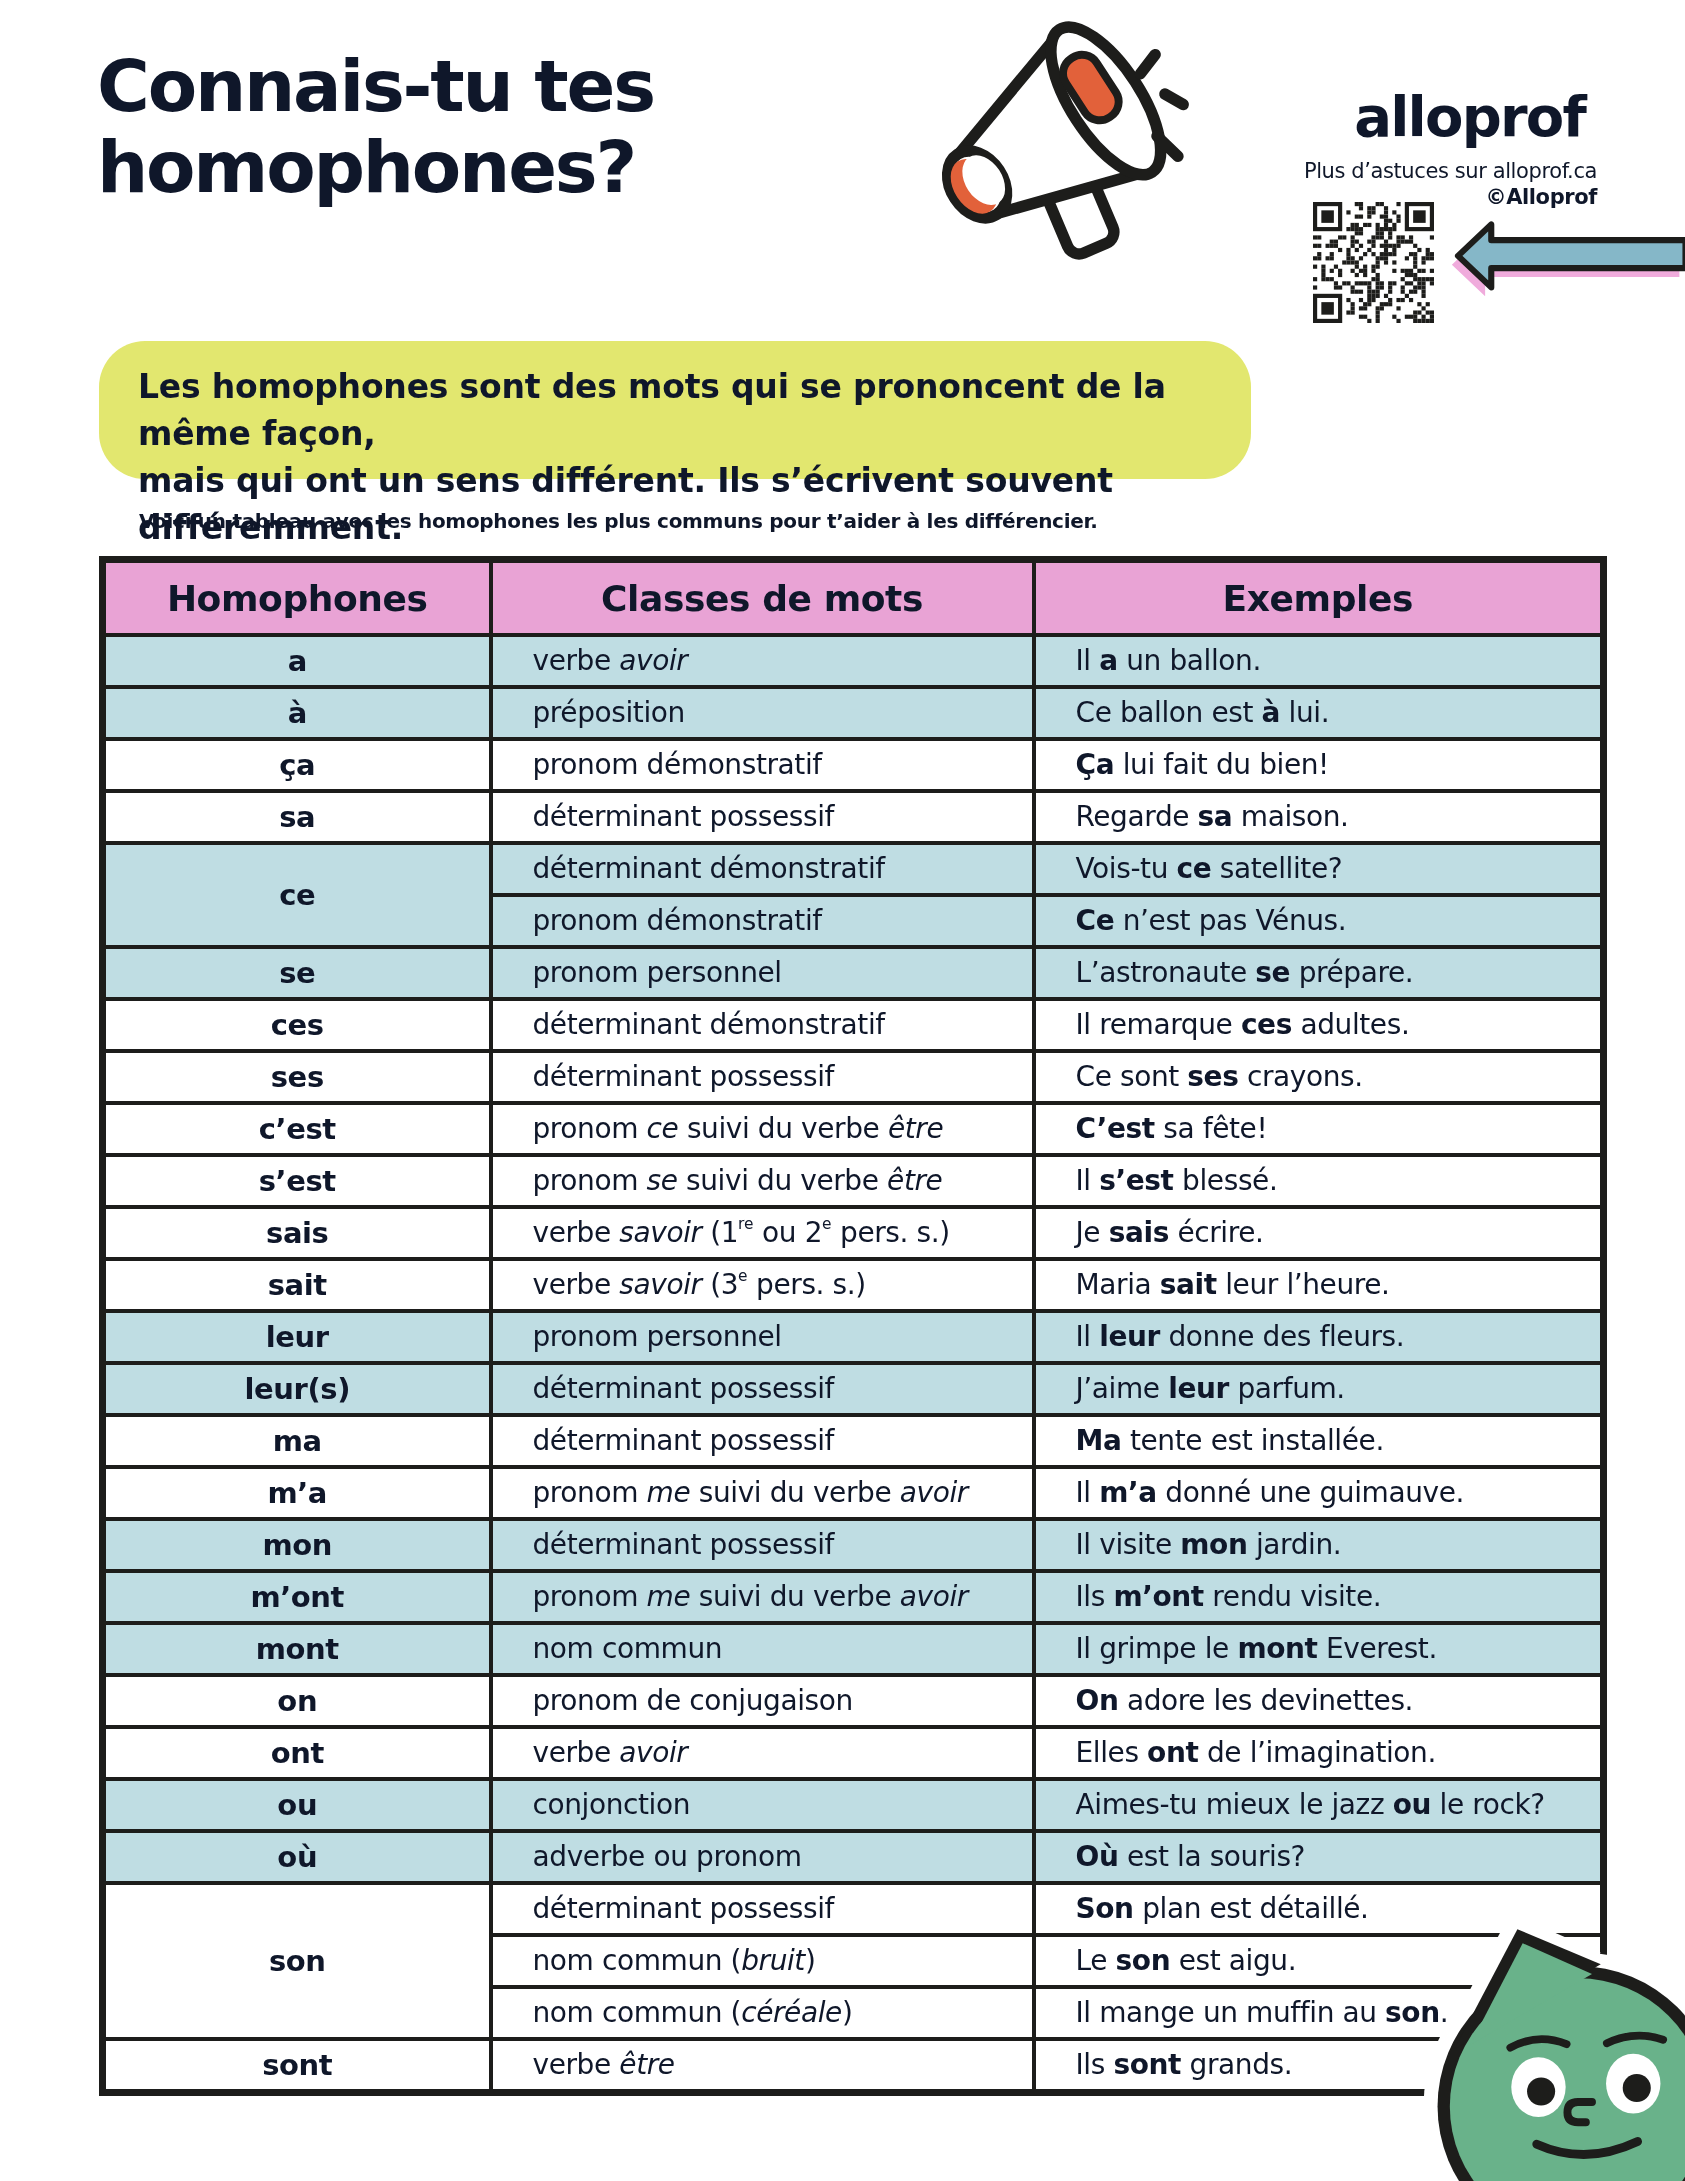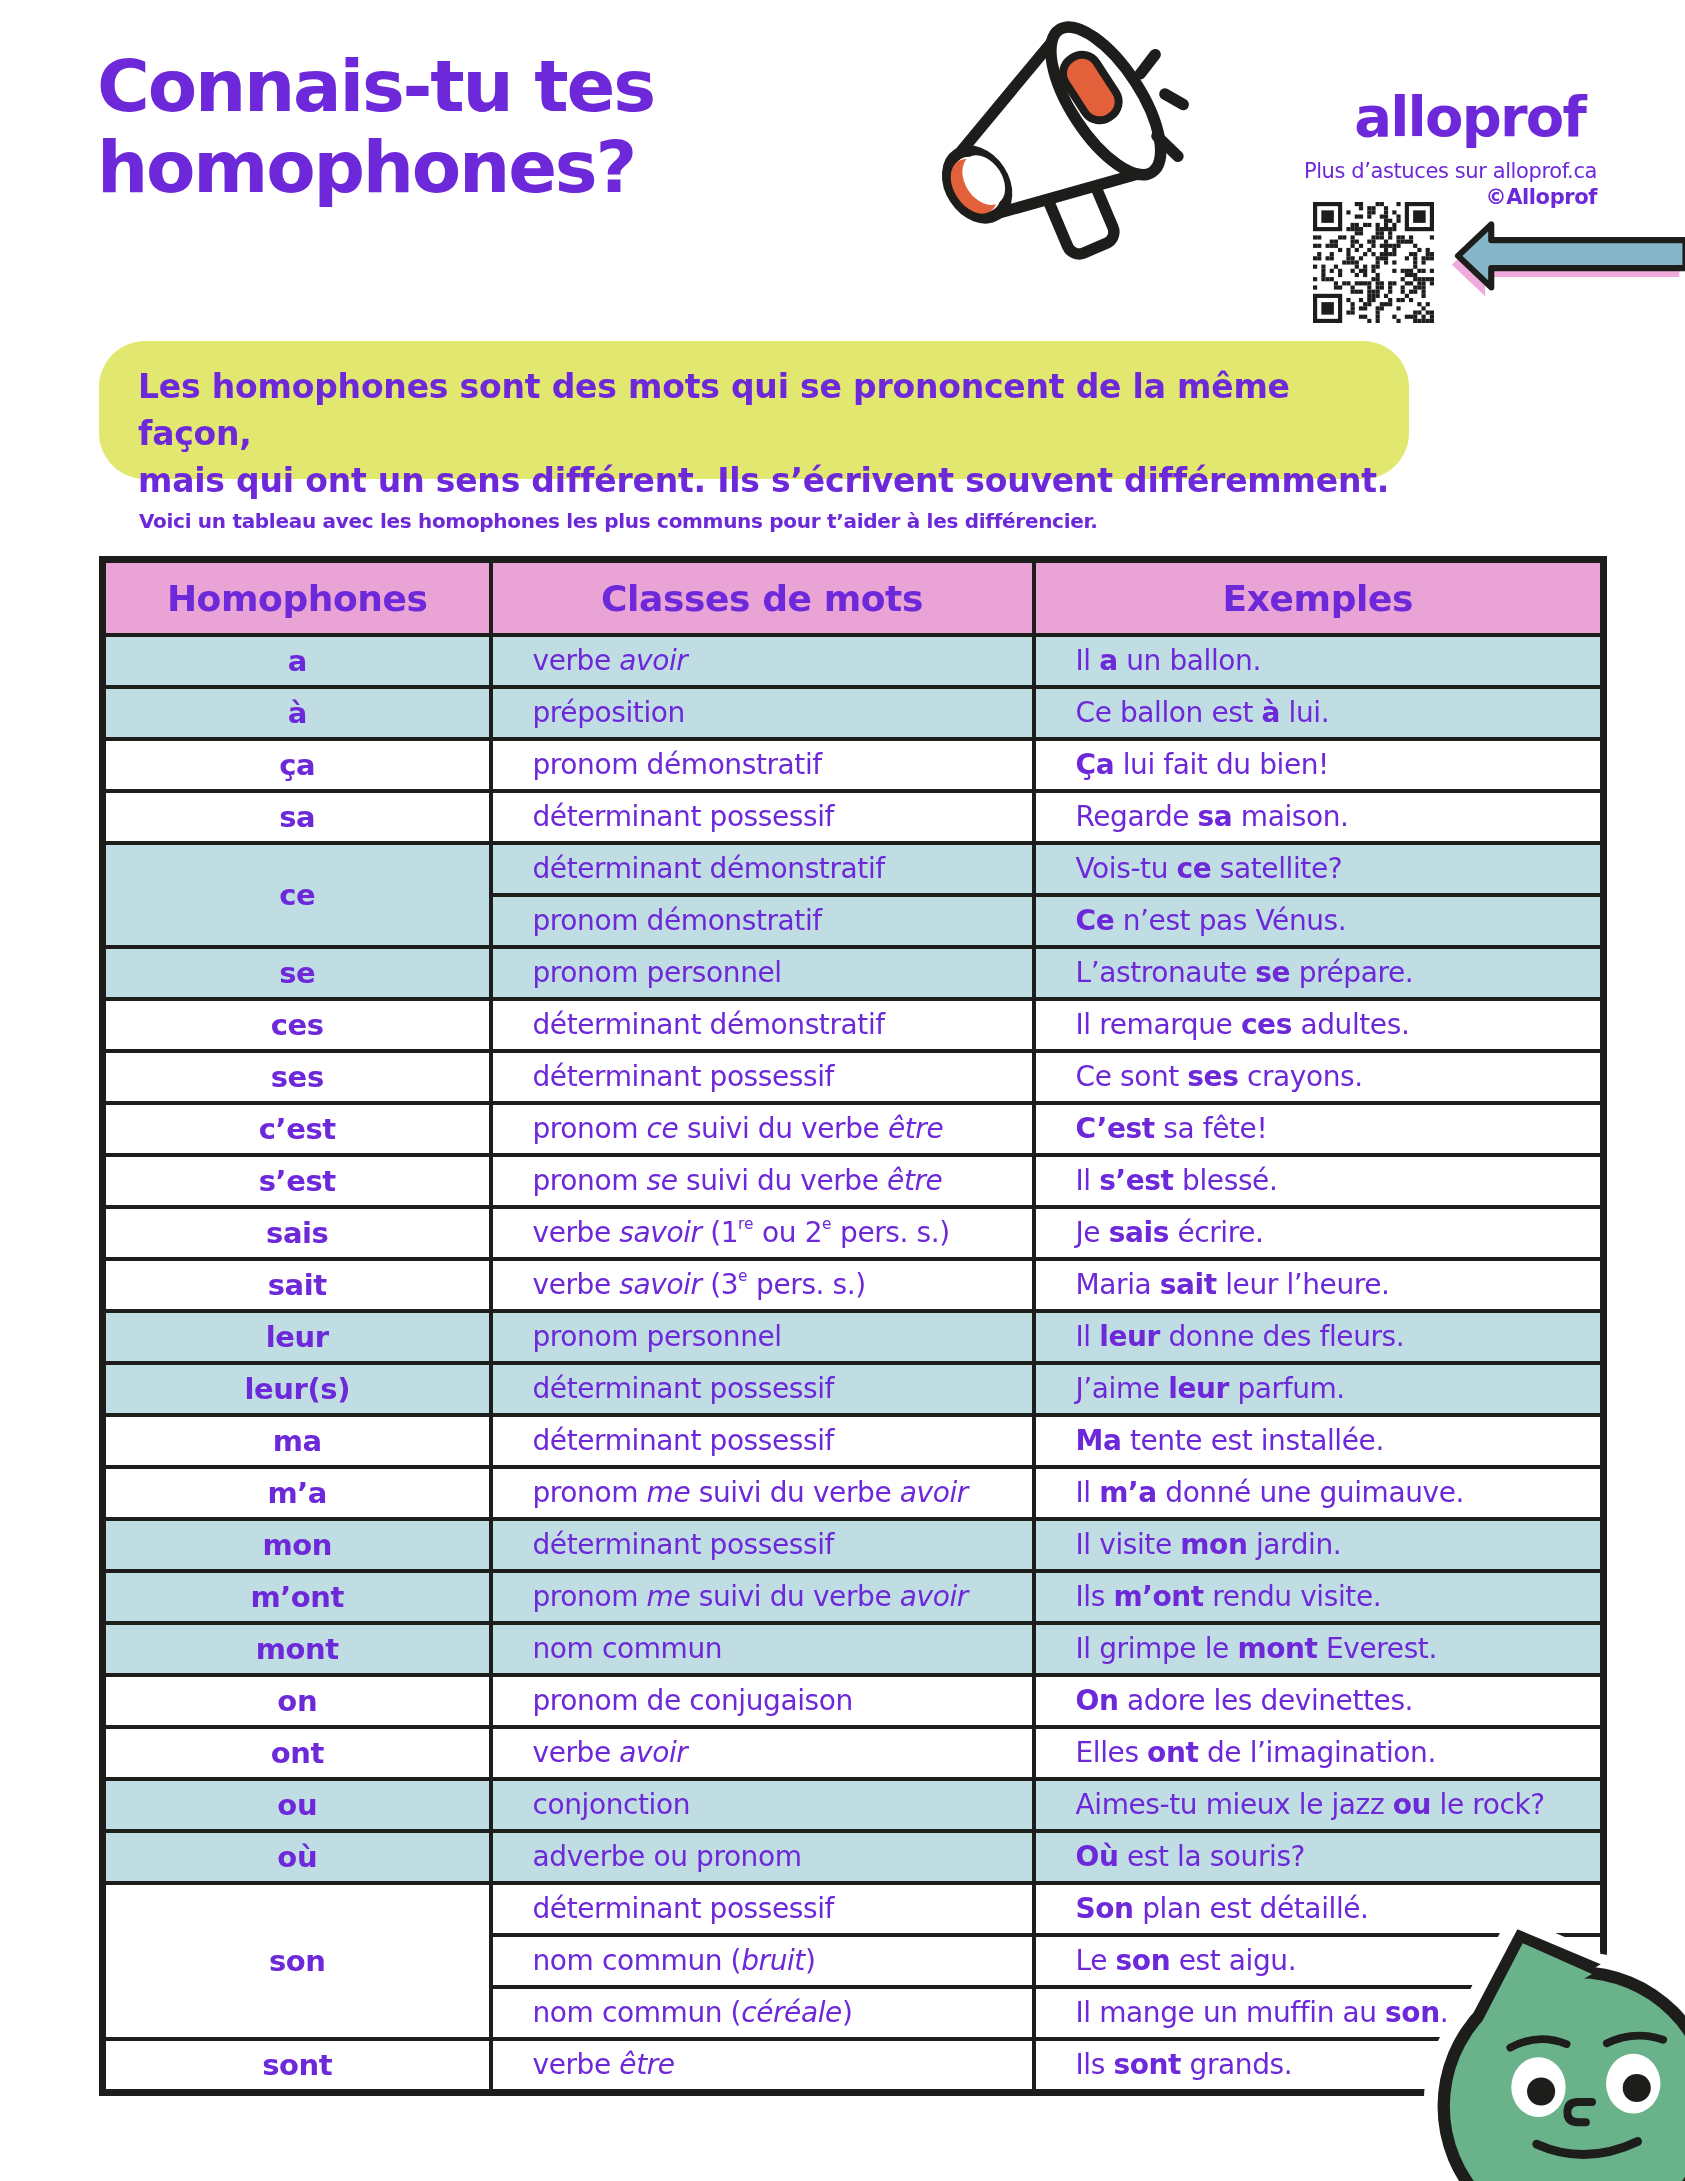--- a/index.html
+++ b/index.html
@@ -1,29 +1,29 @@
 <!DOCTYPE html>
 <html lang="fr" style="font-size:14px"><head>
 <meta charset="utf-8">
 <style>
   html,body{margin:0;padding:0;background:#ffffff;}
   .page{position:relative;width:1685px;height:2181px;background:#ffffff;overflow:hidden;
-        font-family:"DejaVu Sans","Liberation Sans",sans-serif;color:#6d28d9;}
+        font-family:"DejaVu Sans","Liberation Sans",sans-serif;color:#0f172a;}
   .abs{position:absolute;}
 
   
   .title{left:97px;top:46px;font-size:72px;line-height:81px;font-weight:800;letter-spacing:-2.2px;}
 
   
   .logo{top:84px;right:100px;font-size:56px;font-weight:800;letter-spacing:-1.8px;}
   .tagline{top:159px;right:88px;font-size:21px;font-weight:400;letter-spacing:-0.4px;}
   .copyright{top:185px;right:88px;font-size:21px;font-weight:700;letter-spacing:-0.4px;text-align:right;}
 
   
-  .intro{left:99px;top:341px;width:1310px;height:138px;background:#e2e76f;border-radius:46px;
+  .intro{left:99px;top:341px;width:1152px;height:138px;background:#e2e76f;border-radius:46px;
          box-sizing:border-box;padding:22px 0 0 39px;font-size:33px;line-height:47px;font-weight:600;letter-spacing:-0.2px;}
   .intro b{font-weight:800;}
 
   .caption{left:139px;top:509px;font-size:20px;font-weight:600;letter-spacing:-0.3px;}
 
   
   table.hp{position:absolute;left:99px;top:556px;width:1501px;border-collapse:collapse;table-layout:fixed;
            border:7px solid #1d1d1b;}
   table.hp th{background:#e9a3d5;height:68px;font-size:36px;font-weight:800;border:4.4px solid #1d1d1b;letter-spacing:-0.4px;}
   table.hp td{height:46px;border:4.4px solid #1d1d1b;vertical-align:middle;white-space:nowrap;overflow:hidden;

